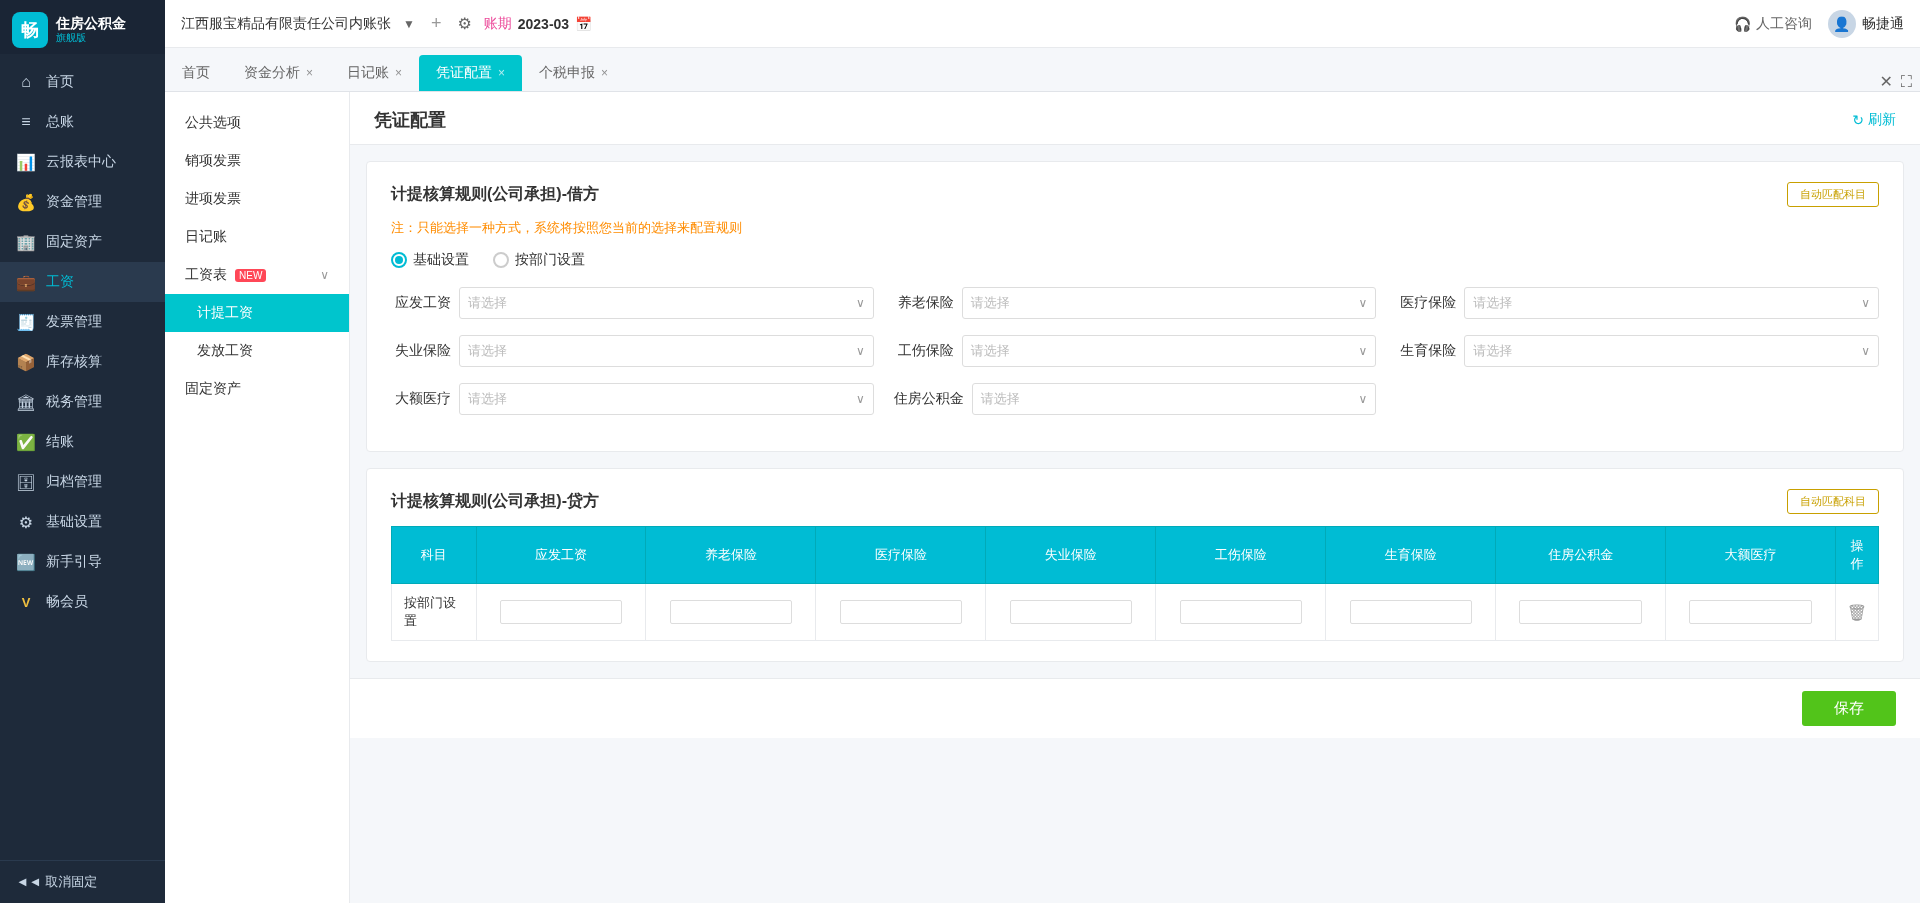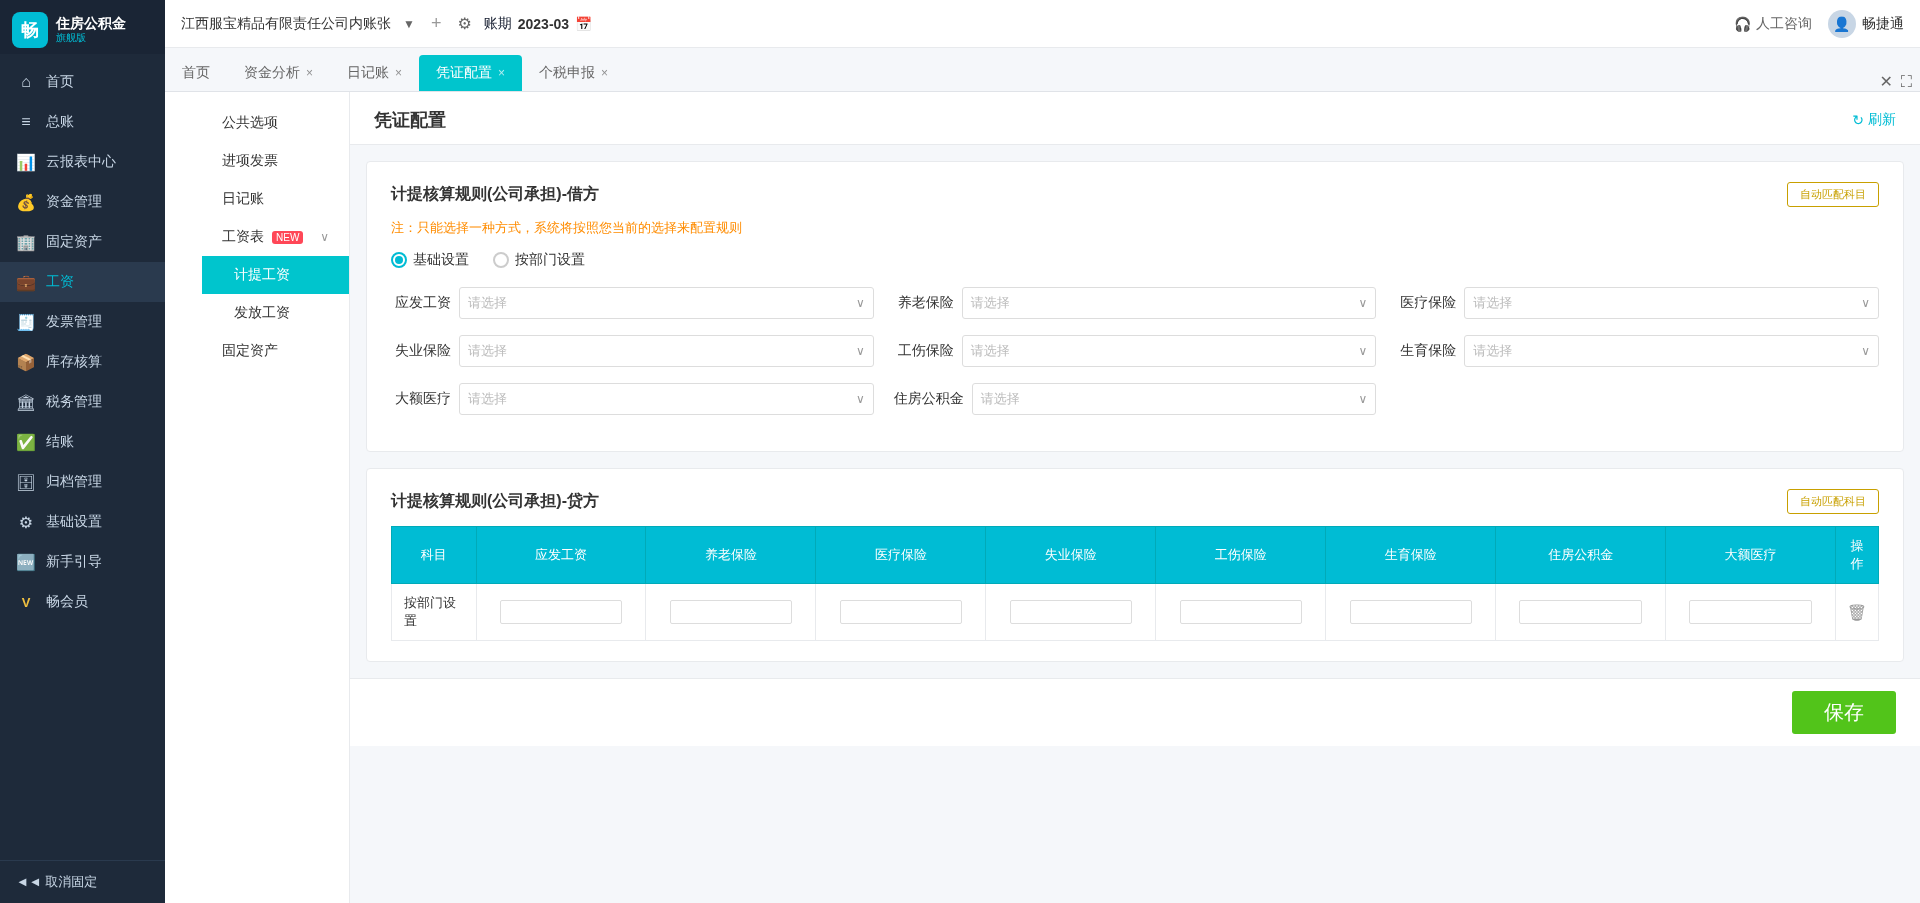--- a/index.html
+++ b/index.html
@@ -120,21 +120,21 @@
       cursor: pointer;
       font-size: 16px;
     }
     .topbar-period {
       display: flex;
       align-items: center;
       gap: 6px;
       font-size: 14px;
       color: #333;
     }
-    .topbar-period-label { color: #0f172a; }
+    .topbar-period-label { color: #ec4899; }
     .topbar-period-val { font-weight: bold; color: #333; }
     .cal-icon { color: #00bcd4; cursor: pointer; }
     .topbar-right {
       margin-left: auto;
       display: flex;
       align-items: center;
       gap: 16px;
     }
     .service-btn {
       display: flex;
@@ -229,21 +229,20 @@
       overflow-y: auto;
     }
     .left-menu-item {
       padding: 10px 20px;
       font-size: 14px;
       color: #333;
       cursor: pointer;
       display: flex;
       align-items: center;
       justify-content: space-between;
-      margin-left: 37px;
     }
     .left-menu-item.active {
       background: #00c5cd;
       color: white;
       border-radius: 0;
     }
     .left-menu-item.sub {
       padding-left: 32px;
     }
     .new-badge {
@@ -433,21 +432,21 @@
       padding: 12px 24px;
       border-top: 1px solid #e8eaed;
       display: flex;
       justify-content: flex-end;
     }
     .save-btn {
       background: #52c41a;
       color: white;
       border: none;
       padding: 8px 32px;
-      font-size: 20px;
+      font-size: 15px;
       border-radius: 3px;
       cursor: pointer;
     }
 
     
     .page-content::-webkit-scrollbar { width: 6px; }
     .page-content::-webkit-scrollbar-track { background: #f0f2f5; }
     .page-content::-webkit-scrollbar-thumb { background: #ccc; border-radius: 3px; }
   </style>
 </head>
@@ -576,20 +575,23 @@
       <span class="tabs-action-btn">✕</span>
       <span class="tabs-action-btn">⛶</span>
     </div>
   </div>
 
   <div class="content-area">
 
     <div class="left-menu">
       <div class="left-menu-item">
         <span>公共选项</span>
+      </div>
+      <div class="left-menu-item">
+        <span>销项发票</span>
       </div>
       <div class="left-menu-item">
         <span>进项发票</span>
       </div>
       <div class="left-menu-item">
         <span>日记账</span>
       </div>
       <div class="left-menu-item" style="justify-content:center; gap:4px;">
         <span>工资表</span>
         <span class="new-badge">NEW</span>

